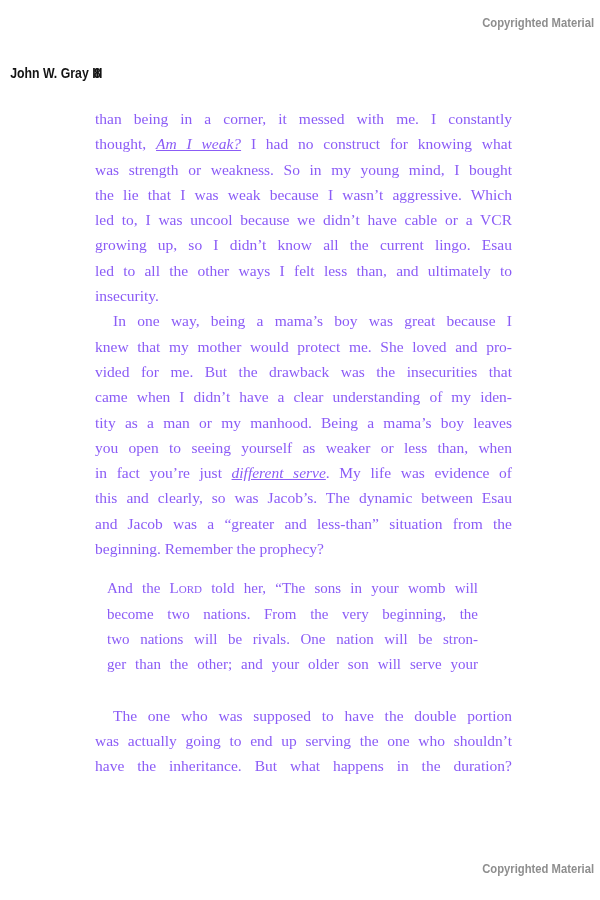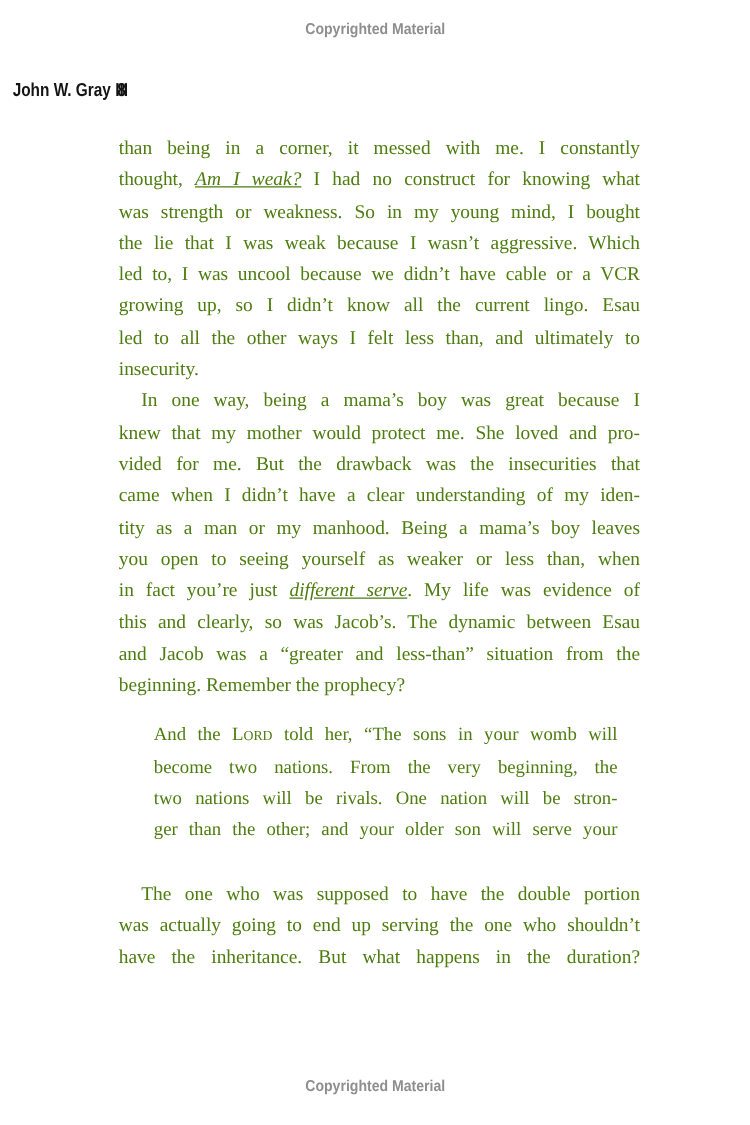--- a/index.html
+++ b/index.html
@@ -6,21 +6,21 @@
   html, body { margin: 0; padding: 0; }
   body {
     width: 600px; height: 900px;
     background: #ffffff;
     position: relative;
     font-family: "Liberation Serif", serif;
     overflow: hidden;
   }
   .copyright {
     position: absolute; left: 0; width: 600px;
-    text-align: center;
+    text-align: right;
     font-family: "Liberation Sans", sans-serif;
     font-weight: 700;
     font-size: 12.5px;
     line-height: 15px;
     color: #8e8e8e;
   }
   .copyright .cond { display: inline-block; transform: scaleX(0.9); transform-origin: center; }
   #copyright-top { top: 16px; }
   #copyright-bottom { top: 862px; }
 
@@ -34,28 +34,28 @@
   }
   .pagenum { position: absolute; left: 93px; top: 0; }
   .pagenum span, .runhead span { display: inline-block; transform: scaleX(0.82); transform-origin: center; }
   .runhead { position: absolute; left: 0; top: 0; width: 100%; text-align: left; }
 
   .text-area {
     position: absolute;
     left: 95px; top: 106px; width: 417px;
     font-size: 15.5px;
     line-height: 25.3px;
-    color: #4d7c0f;
+    color: #8b5cf6;
   }
   .line { text-align: justify; text-align-last: justify; }
   .line.last { text-align-last: left; }
   .line.indent { text-indent: 18px; }
   .block.quote {
     width: 371px;
-    margin-left: 28px;
+    margin-left: 12px;
     margin-top: 15px;
     margin-bottom: 25px;
     font-size: 15px;
   }
   .it { font-style: italic; text-decoration: underline; }
   .sc { font-variant: small-caps; }
 </style>
 </head>
 <body>
 

